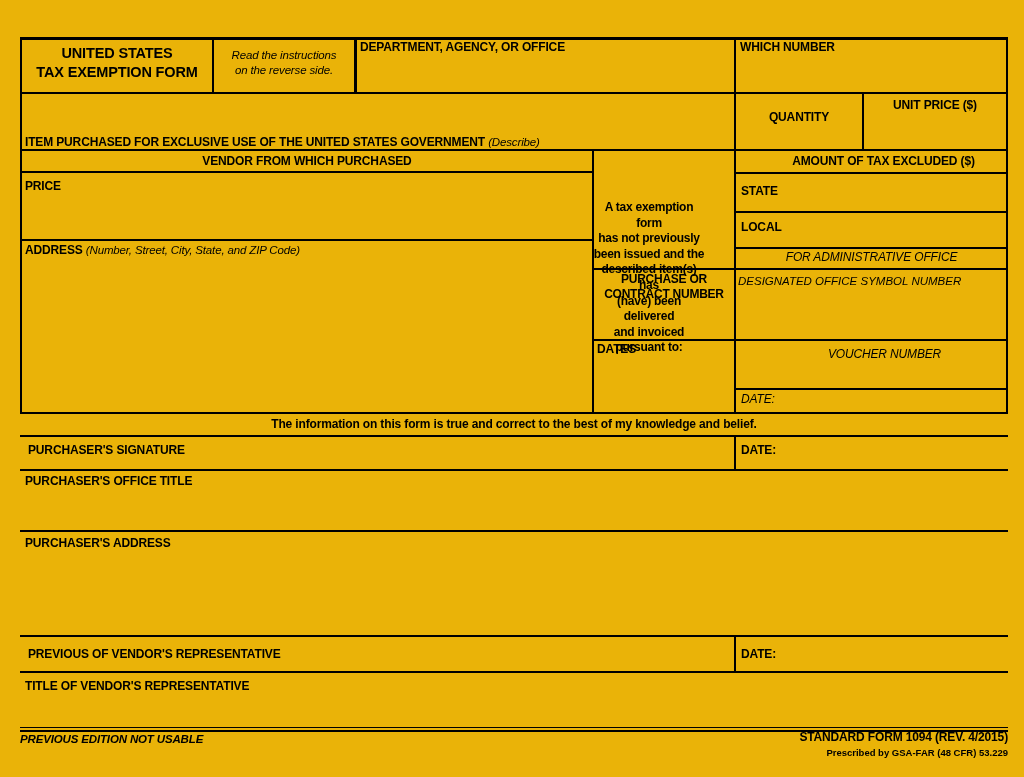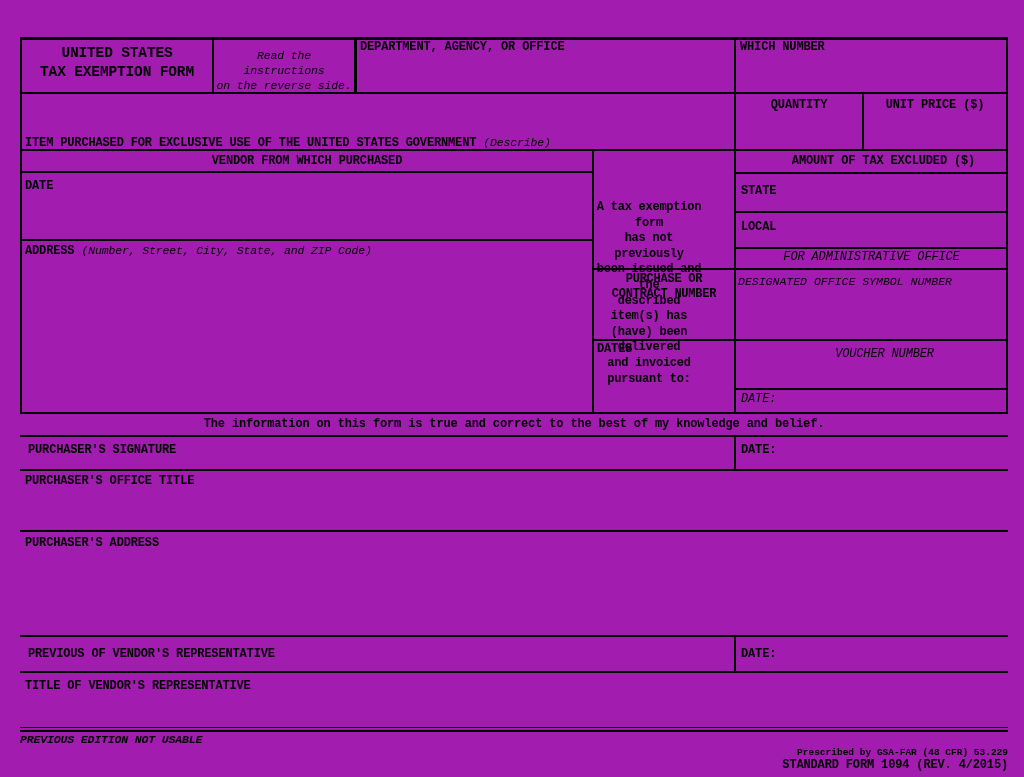--- a/index.html
+++ b/index.html
@@ -1,18 +1,18 @@
 <!DOCTYPE html>
 <html><head>
 <meta charset="utf-8">
 <style>
   html,body { margin:0; padding:0; background:#ffffff; }
   .page {
-    position:relative; width:1024px; height:777px; background:#a21caf;
-    font-family:Liberation Mono, monospace; color:#000;
+    position:relative; width:1024px; height:777px; background:#eab308;
+    font-family:Liberation Sans, sans-serif; color:#000;
     overflow:hidden;
   }
   .ln  { position:absolute; background:#000; }
   .lbl { position:absolute; font-weight:700; font-size:12px; letter-spacing:-0.15px; white-space:nowrap; line-height:13px; }
   .ctr { text-align:center; }
   .pre { white-space:pre-line; }
   .it  { font-style:italic; font-weight:400; }
   .bi  { font-style:italic; font-weight:700; }
   .fld { position:absolute; cursor:text; }
   .sm  { font-size:11.5px; }
@@ -59,27 +59,27 @@
   <div class="lbl" style="left:360px;top:41px;">DEPARTMENT, AGENCY, OR OFFICE</div>
   <div class="fld" style="left:360px;top:55px;width:372px;height:36px;"></div>
   <div class="lbl" style="left:740px;top:41px;">WHICH NUMBER</div>
   <div class="fld" style="left:740px;top:55px;width:266px;height:36px;"></div>
 
   <div class="lbl" style="left:25px;top:99px;margin-top:37px;">
     <span>ITEM PURCHASED FOR EXCLUSIVE USE OF THE UNITED STATES GOVERNMENT</span>
     <span class="it sm">(Describe)</span>
   </div>
   <div class="fld" style="left:24px;top:115px;width:708px;height:32px;"></div>
-  <div class="lbl ctr" style="left:736px;top:99px;width:126px;">QUANTITY</div>
+  <div class="lbl ctr" style="left:736px;top:111px;width:126px;">QUANTITY</div>
   <div class="fld" style="left:736px;top:115px;width:124px;height:32px;"></div>
   <div class="lbl ctr" style="left:864px;top:99px;width:142px;">UNIT PRICE ($)</div>
   <div class="fld" style="left:864px;top:115px;width:140px;height:32px;"></div>
 
   <div class="lbl ctr" style="left:22px;top:155px;width:570px;">VENDOR FROM WHICH PURCHASED</div>
-  <div class="lbl" style="left:25px;top:180px;">DATE</div>
+  <div class="lbl" style="left:25px;top:180px;">PRICE</div>
   <div class="fld" style="left:24px;top:196px;width:566px;height:42px;"></div>
   <div class="lbl" style="left:25px;top:244px;">
     <span>ADDRESS</span>
     <span class="it sm">(Number, Street, City, State, and ZIP Code)</span>
   </div>
   <div class="fld" style="left:24px;top:260px;width:566px;height:150px;"></div>
 
   <div class="lbl ctr pre" style="left:593px;top:153px;width:112px;font-size:12px;line-height:15.6px;letter-spacing:-0.25px;margin-top:47px;">A tax exemption form
 has not previously
 been issued and the
@@ -118,16 +118,16 @@
   <div class="fld" style="left:24px;top:553px;width:982px;height:80px;"></div>
 
   <div class="lbl" style="left:28px;top:648px;">PREVIOUS OF VENDOR'S REPRESENTATIVE</div>
   <div class="fld" style="left:300px;top:639px;width:430px;height:30px;"></div>
   <div class="lbl" style="left:741px;top:648px;">DATE:</div>
   <div class="fld" style="left:785px;top:639px;width:221px;height:30px;"></div>
   <div class="lbl" style="left:25px;top:680px;">TITLE OF VENDOR'S REPRESENTATIVE</div>
   <div class="fld" style="left:24px;top:695px;width:982px;height:28px;"></div>
 
   <div class="lbl bi sm" style="left:20px;top:733px;">PREVIOUS EDITION NOT USABLE</div>
-  <div class="lbl" style="left:700px;top:731px;width:308px;text-align:right;margin-top:28px;">STANDARD FORM 1094 (REV. 4/2015)</div>
+  <div class="lbl" style="left:700px;top:731px;width:308px;text-align:right;">STANDARD FORM 1094 (REV. 4/2015)</div>
   <div class="lbl" style="left:700px;top:746px;width:308px;text-align:right;font-size:9.5px;letter-spacing:0;">Prescribed by GSA-FAR (48 CFR) 53.229</div>
 
 </div>
 
 </body></html>

